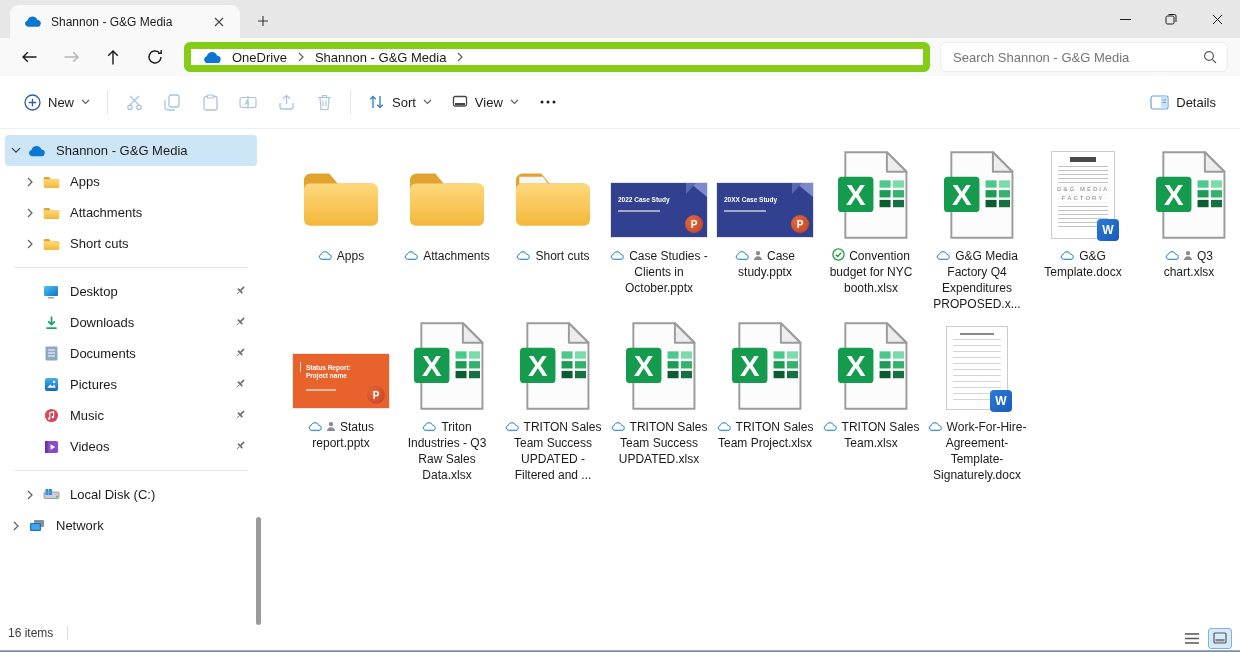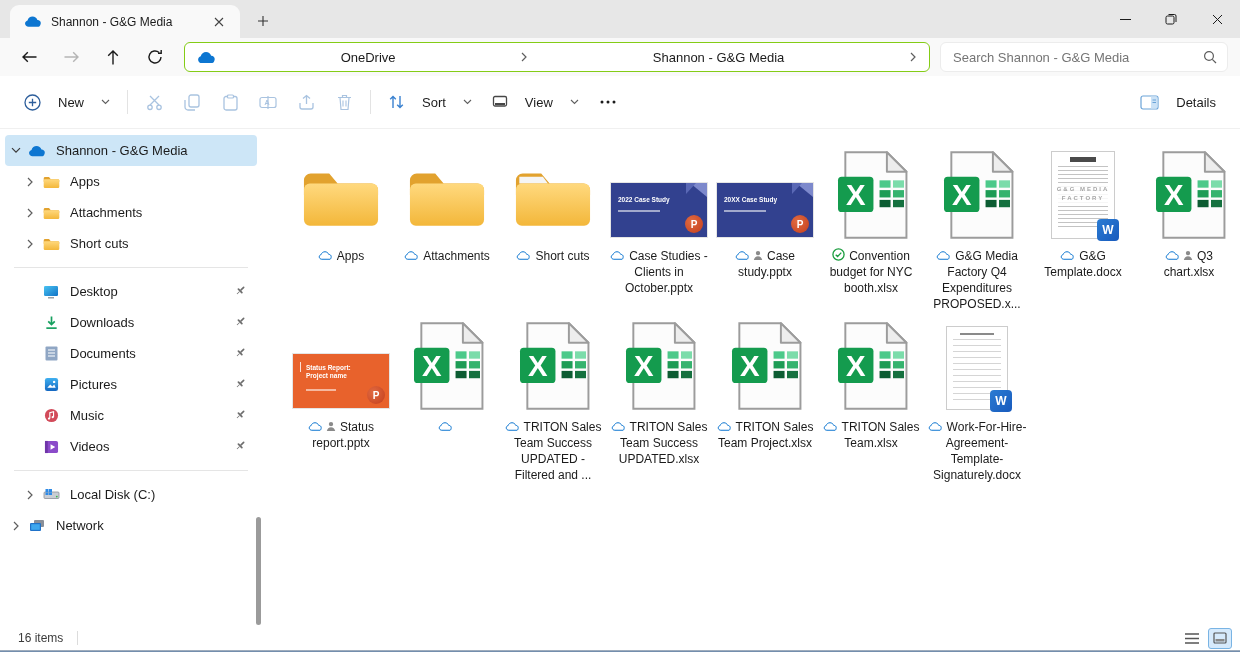--- a/index.html
+++ b/index.html
@@ -11,29 +11,29 @@
   .tab { margin-left:10px; width:230px; height:33px; background:#f9f9f9; border-radius:9px 9px 0 0; display:flex; align-items:center; padding:0 10px 0 14px; gap:9px; }
   .tab-title { flex:1; font-size:12px; white-space:nowrap; overflow:hidden; }
   .tab-close { width:22px; height:22px; border-radius:4px; display:flex; align-items:center; justify-content:center; }
   .newtab { width:30px; height:30px; margin:0 0 2px 8px; display:flex; align-items:center; justify-content:center; }
   .wincontrols { position:absolute; right:0; top:0; height:38px; display:flex; }
   .winbtn { width:46px; height:100%; display:flex; align-items:center; justify-content:center; }
 
   
   .navbar { height:38px; background:#f9f9f9; display:flex; align-items:center; padding:0 8px; }
   .navbtn { width:42px; height:34px; display:flex; align-items:center; justify-content:center; flex:0 0 auto; }
-  .breadcrumb { flex:1; height:30px; background:#fff; border:1px solid #84cc16; border-radius:6px; margin:0 10px 0 8px; display:flex; align-items:center; padding:0 12px; gap:16px;justify-content:space-between; }
+  .breadcrumb { flex:1; height:30px; background:#fff; border:7px solid #84cc16; border-radius:6px; margin:0 10px 0 8px; display:flex; align-items:center; padding:0 12px; gap:8px; }
   .crumb { font-size:13px; padding:1px 2px; white-space:nowrap; }
   .searchbox { width:288px; height:30px; background:#fff; border:1px solid #ececec; border-radius:6px; display:flex; align-items:center; padding:0 10px 0 12px; margin-right:4px; }
   .searchbox input { border:0; outline:0; flex:1; font-family:"Liberation Sans",sans-serif; font-size:13px; color:#7f1d1d; background:transparent; }
   .searchbox input::placeholder { color:#757575; }
 
   
   .cmdbar { height:53px; background:#fff; border-bottom:1px solid #f0f0f0; display:flex; align-items:center; padding:0 14px; }
-  .cmdbtn { display:flex; align-items:center; gap:17px; padding:0 10px; height:36px; border-radius:4px; flex:0 0 auto; }
+  .cmdbtn { display:flex; align-items:center; gap:7px; padding:0 10px; height:36px; border-radius:4px; flex:0 0 auto; }
   .cmdicon { width:38px; height:36px; display:flex; align-items:center; justify-content:center; flex:0 0 auto; }
   .cmdsep { width:1px; height:24px; background:#e3e3e3; margin:0 7px; flex:0 0 auto; }
   .cmd-spacer { flex:1; }
   .cmdlabel { font-size:13px; }
 
   
   .bodywrap { display:flex; height:497px; }
   .sidebar { width:262px; flex:0 0 auto; padding-top:6px; position:relative; }
   .srow { height:31px; display:flex; align-items:center; font-size:13px; border-radius:4px; margin:0 5px; position:relative; white-space:nowrap; }
   .srow.sel { background:#cde6f7; }
@@ -67,21 +67,21 @@
   .docpage { width:64px; height:88px; background:#fff; border:1px solid #ccc; position:relative; margin-bottom:0; }
   .docpage .bar { position:absolute; top:5px; left:50%; transform:translateX(-50%); width:26px; height:5px; background:#4a4a4a; }
   .docpage .lines { position:absolute; left:6px; right:6px; top:14px; bottom:8px; background:repeating-linear-gradient(#c3c3c3 0 1px, transparent 1px 4px); }
   .docpage .ghost { position:absolute; top:32px; left:2px; right:2px; text-align:center; font-size:6px; font-weight:bold; letter-spacing:2px; color:#999; opacity:.85; line-height:9px; background:#fff; padding:1px 0; }
   .docpage.form { width:62px; height:84px; }
   .docpage.form .tline { position:absolute; top:6px; left:13px; right:13px; height:2px; background:#8a8a8a; }
   .docpage.form .lines { top:12px; background:repeating-linear-gradient(#d5d5d5 0 1px, transparent 1px 6px); }
   .wbadge { position:absolute; right:-5px; bottom:-3px; width:22px; height:22px; background:linear-gradient(135deg,#2b7cd3,#185abd); border-radius:4px; color:#fff; font-weight:bold; font-size:12px; display:flex; align-items:center; justify-content:center; }
 
   
-  .statusbar { height:24px; display:flex; align-items:center; padding:0 18px; font-size:12px; color:#3b3b3b; position:relative; }
+  .statusbar { height:24px; display:flex; align-items:flex-start; padding:0 8px; font-size:12px; color:#3b3b3b; position:relative; }
   .stsep { width:1px; height:14px; background:#dcdcdc; margin-left:14px; }
   .viewtoggles { position:absolute; right:8px; top:0; height:24px; display:flex; align-items:center; gap:4px; }
   .vt { width:24px; height:21px; display:flex; align-items:center; justify-content:center; border-radius:3px; border:1px solid transparent; }
   .vt.sel { background:#d6eafc; border-color:#79b4e4; }
   .bottomedge { height:2px; background:linear-gradient(#b4bcc4,#5e7fa6); }
 </style>
 </head>
 <body>
 
 <svg width="0" height="0" style="position:absolute">
@@ -669,21 +669,21 @@
               <rect x="37" y="40" width="9" height="6" fill="#0c5c32"></rect>
               <rect x="48" y="40" width="9" height="6" fill="#15713f"></rect>
               <rect x="3" y="21" width="29" height="29" rx="3" fill="#149b4e"></rect>
               <text x="17.5" y="44" text-anchor="middle" font-size="24" font-weight="bold" fill="#fff" font-family="Liberation Sans, sans-serif">X</text>
             </svg>
         </div>
         <div class="tile-label"><span class="badges">
               <svg width="15" height="11" viewBox="0 0 24 16">
                 <path d="M19.2 14H6.1C3.8 14 2 12.3 2 10.2c0-1.8 1.3-3.3 3-3.7C5.8 3.7 8.3 2 11.2 2c2.7 0 5 1.7 5.9 4.2h.3c2 0 3.7 1.6 3.7 3.6S20.3 14 19.2 14z" fill="#fff" stroke="#0d76d1" stroke-width="1.6"></path>
               </svg>
-            </span></div>
+            </span><span>Triton Industries - Q3 Raw Sales Data.xlsx</span></div>
       </div>
 
       <div class="tile">
         <div class="tile-icon">
           <svg width="74" height="88" viewBox="0 0 60 72">
               <path d="M9 1h34l16 16v54H9z" fill="#fcfcfc" stroke="#9c9c9c" stroke-width="1.6"></path>
               <path d="M43 1l16 16H43z" fill="#ededed" stroke="#9c9c9c" stroke-width="1.6" stroke-linejoin="round"></path>
               <rect x="37" y="24" width="9" height="6" fill="#4cc98a"></rect>
               <rect x="48" y="24" width="9" height="6" fill="#7bdcaa"></rect>
               <rect x="37" y="32" width="9" height="6" fill="#1d9c55"></rect>

